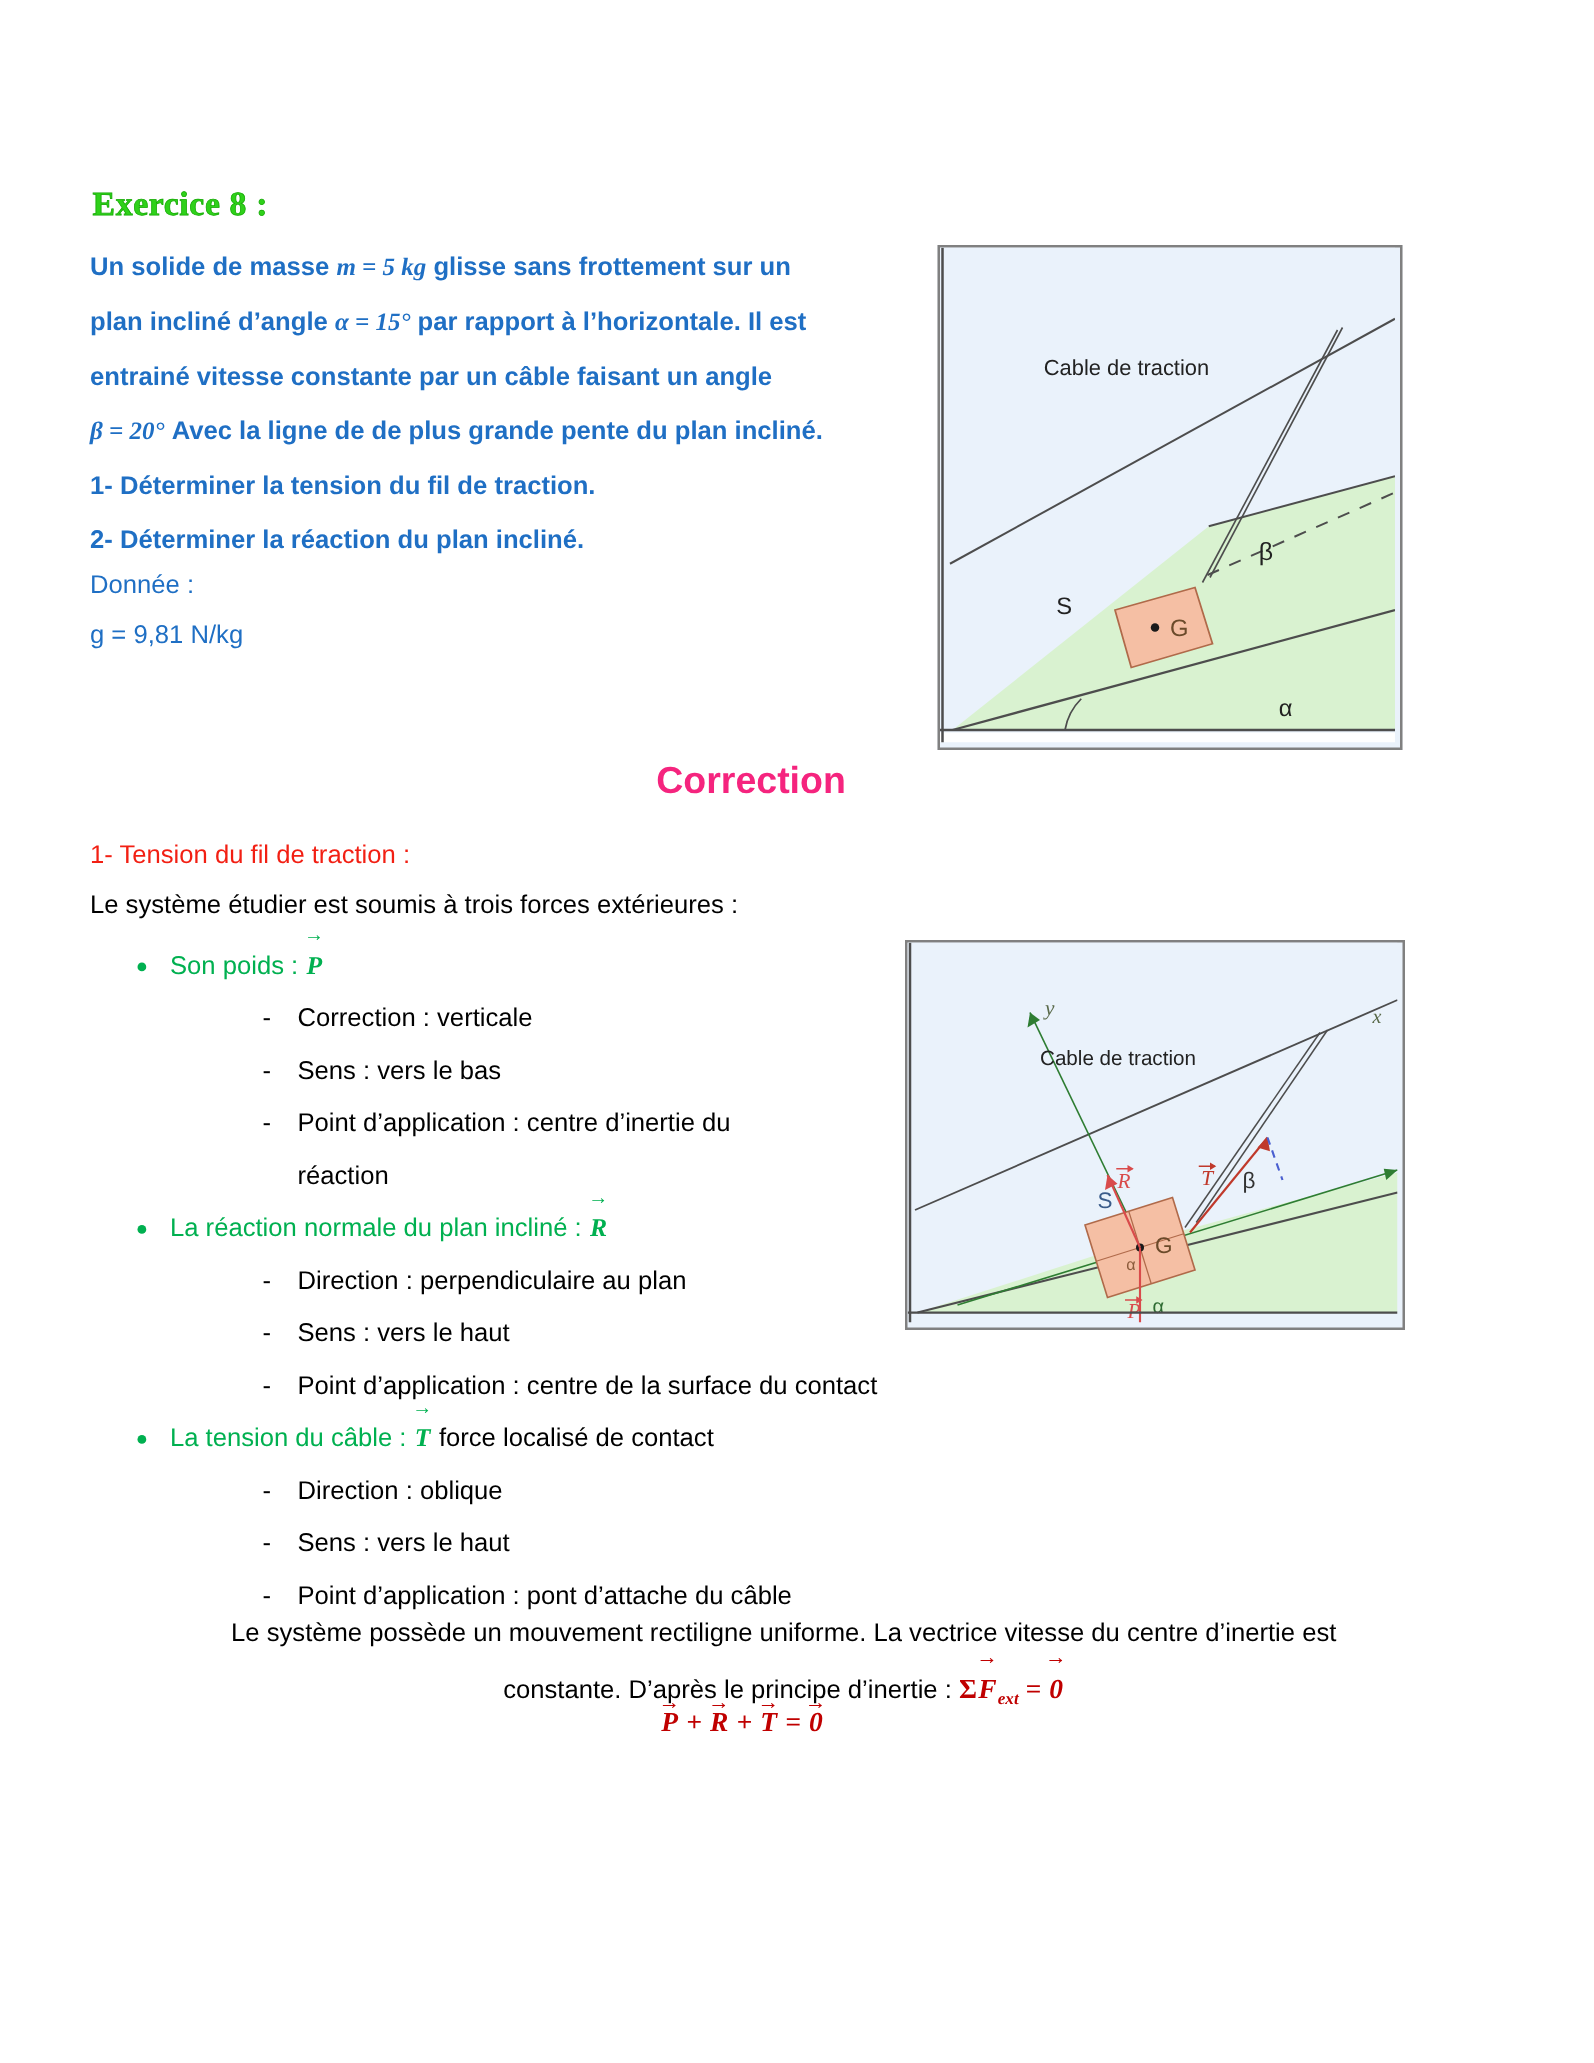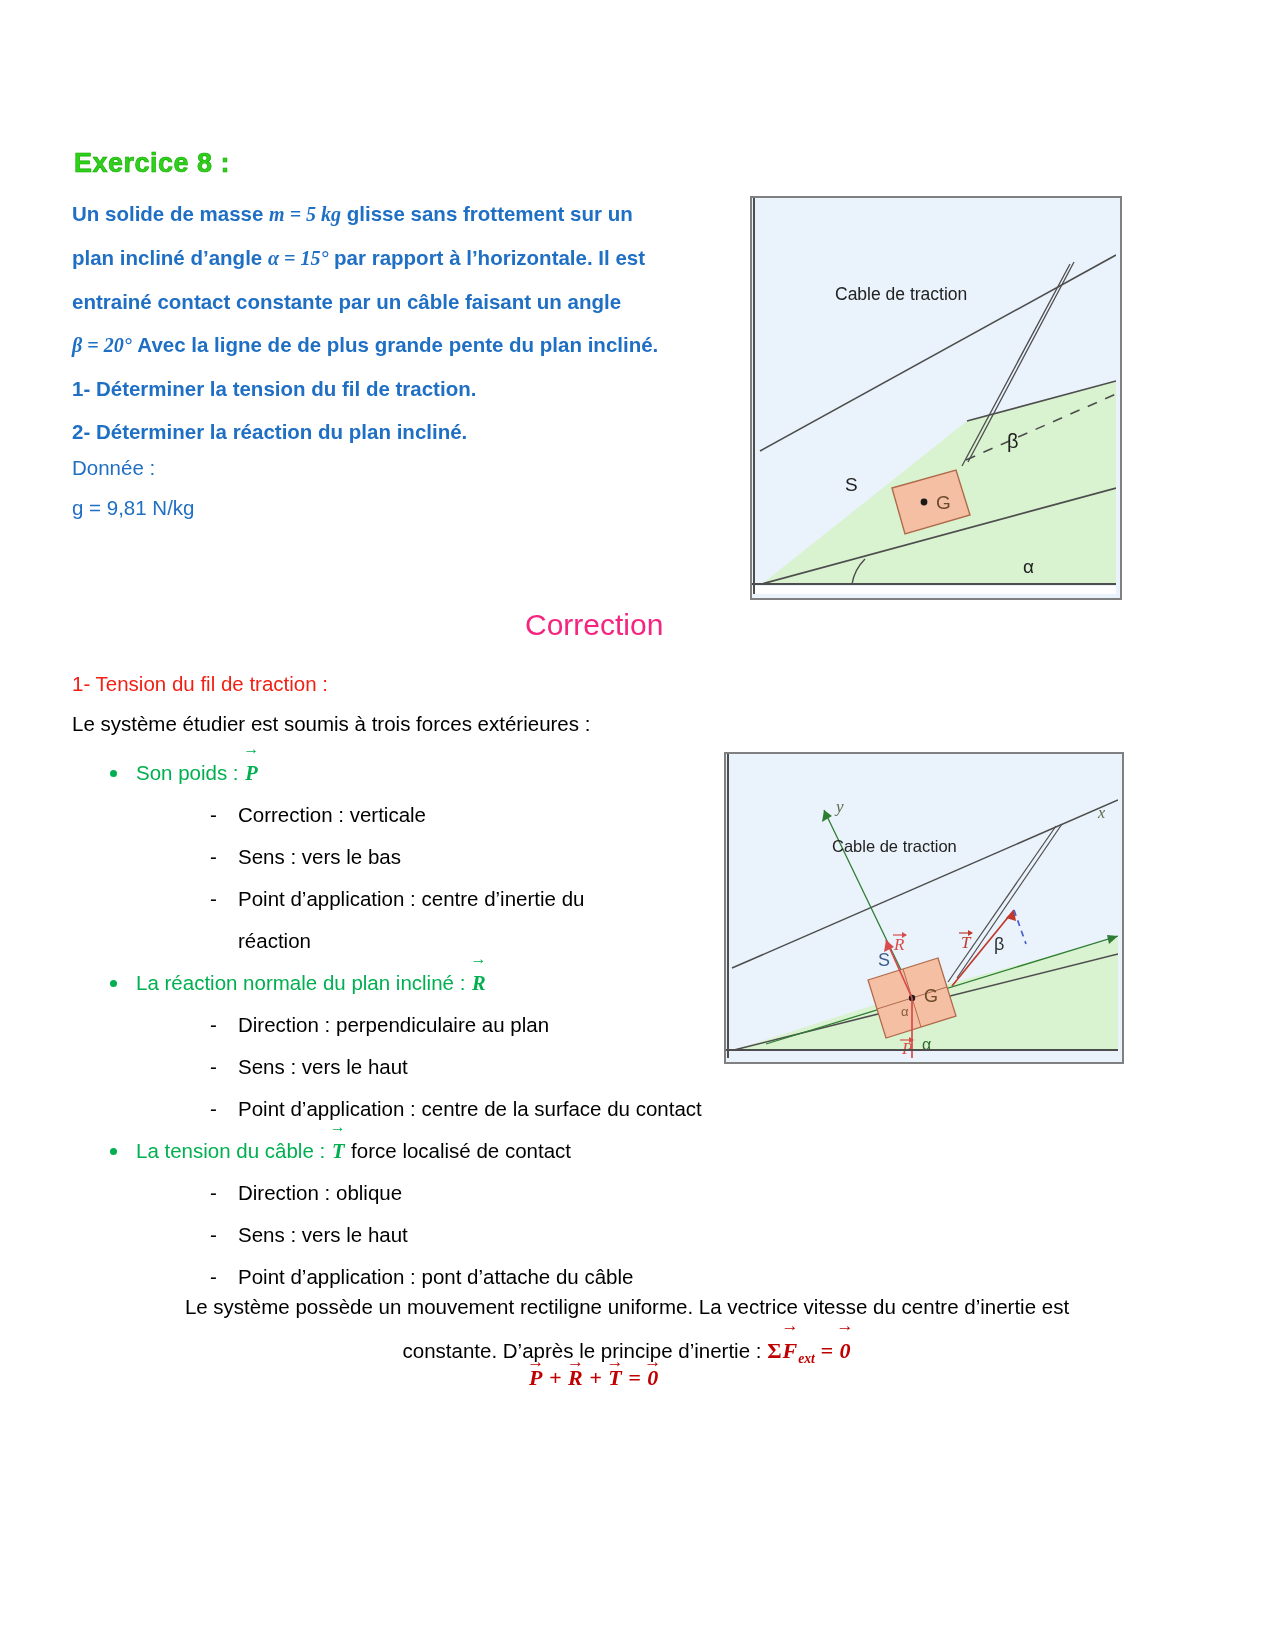--- a/index.html
+++ b/index.html
@@ -24,29 +24,30 @@
 
   
   .exercise-title {
     position: absolute;
     left: 74px;
     top: 148px;
     font-size: 27px;
     font-weight: bold;
     color: #2fd11a;
     letter-spacing: 0.5px;
+    font-family: Liberation Serif, serif;
     -webkit-text-stroke: 0.6px #11a800;
   }
 
   .correction-title {
     position: absolute;
     left: 525px;
     top: 608px;
     font-size: 30px;
-    font-weight: normal;
+    font-weight: bold;
     color: #f5247e;
   }
 
   
   .statement {
     position: absolute;
     left: 72px;
     top: 192px;
     width: 660px;
     color: #1f6fc4;
@@ -201,21 +202,21 @@
 
   <div class="exercise-title">Exercice 8 :</div>
 
   <div class="statement">
     <div class="stmt-line">
       <span>Un solide de masse </span><span class="mathit">m = 5 kg</span><span> glisse sans frottement sur un</span>
     </div>
     <div class="stmt-line">
       <span>plan incliné d’angle </span><span class="mathit">α = 15°</span><span> par rapport à l’horizontale. Il est</span>
     </div>
-    <div class="stmt-line">entrainé contact constante par un câble faisant un angle</div>
+    <div class="stmt-line">entrainé vitesse constante par un câble faisant un angle</div>
     <div class="stmt-line">
       <span class="mathit">β = 20°</span><span> Avec la ligne de de plus grande pente du plan incliné.</span>
     </div>
     <div class="stmt-line">1- Déterminer la tension du fil de traction.</div>
     <div class="stmt-line">2- Déterminer la réaction du plan incliné.</div>
   </div>
 
   <div class="donnee">
     <div>Donnée :</div>
     <div class="mathit">g = 9,81  N/kg</div>

